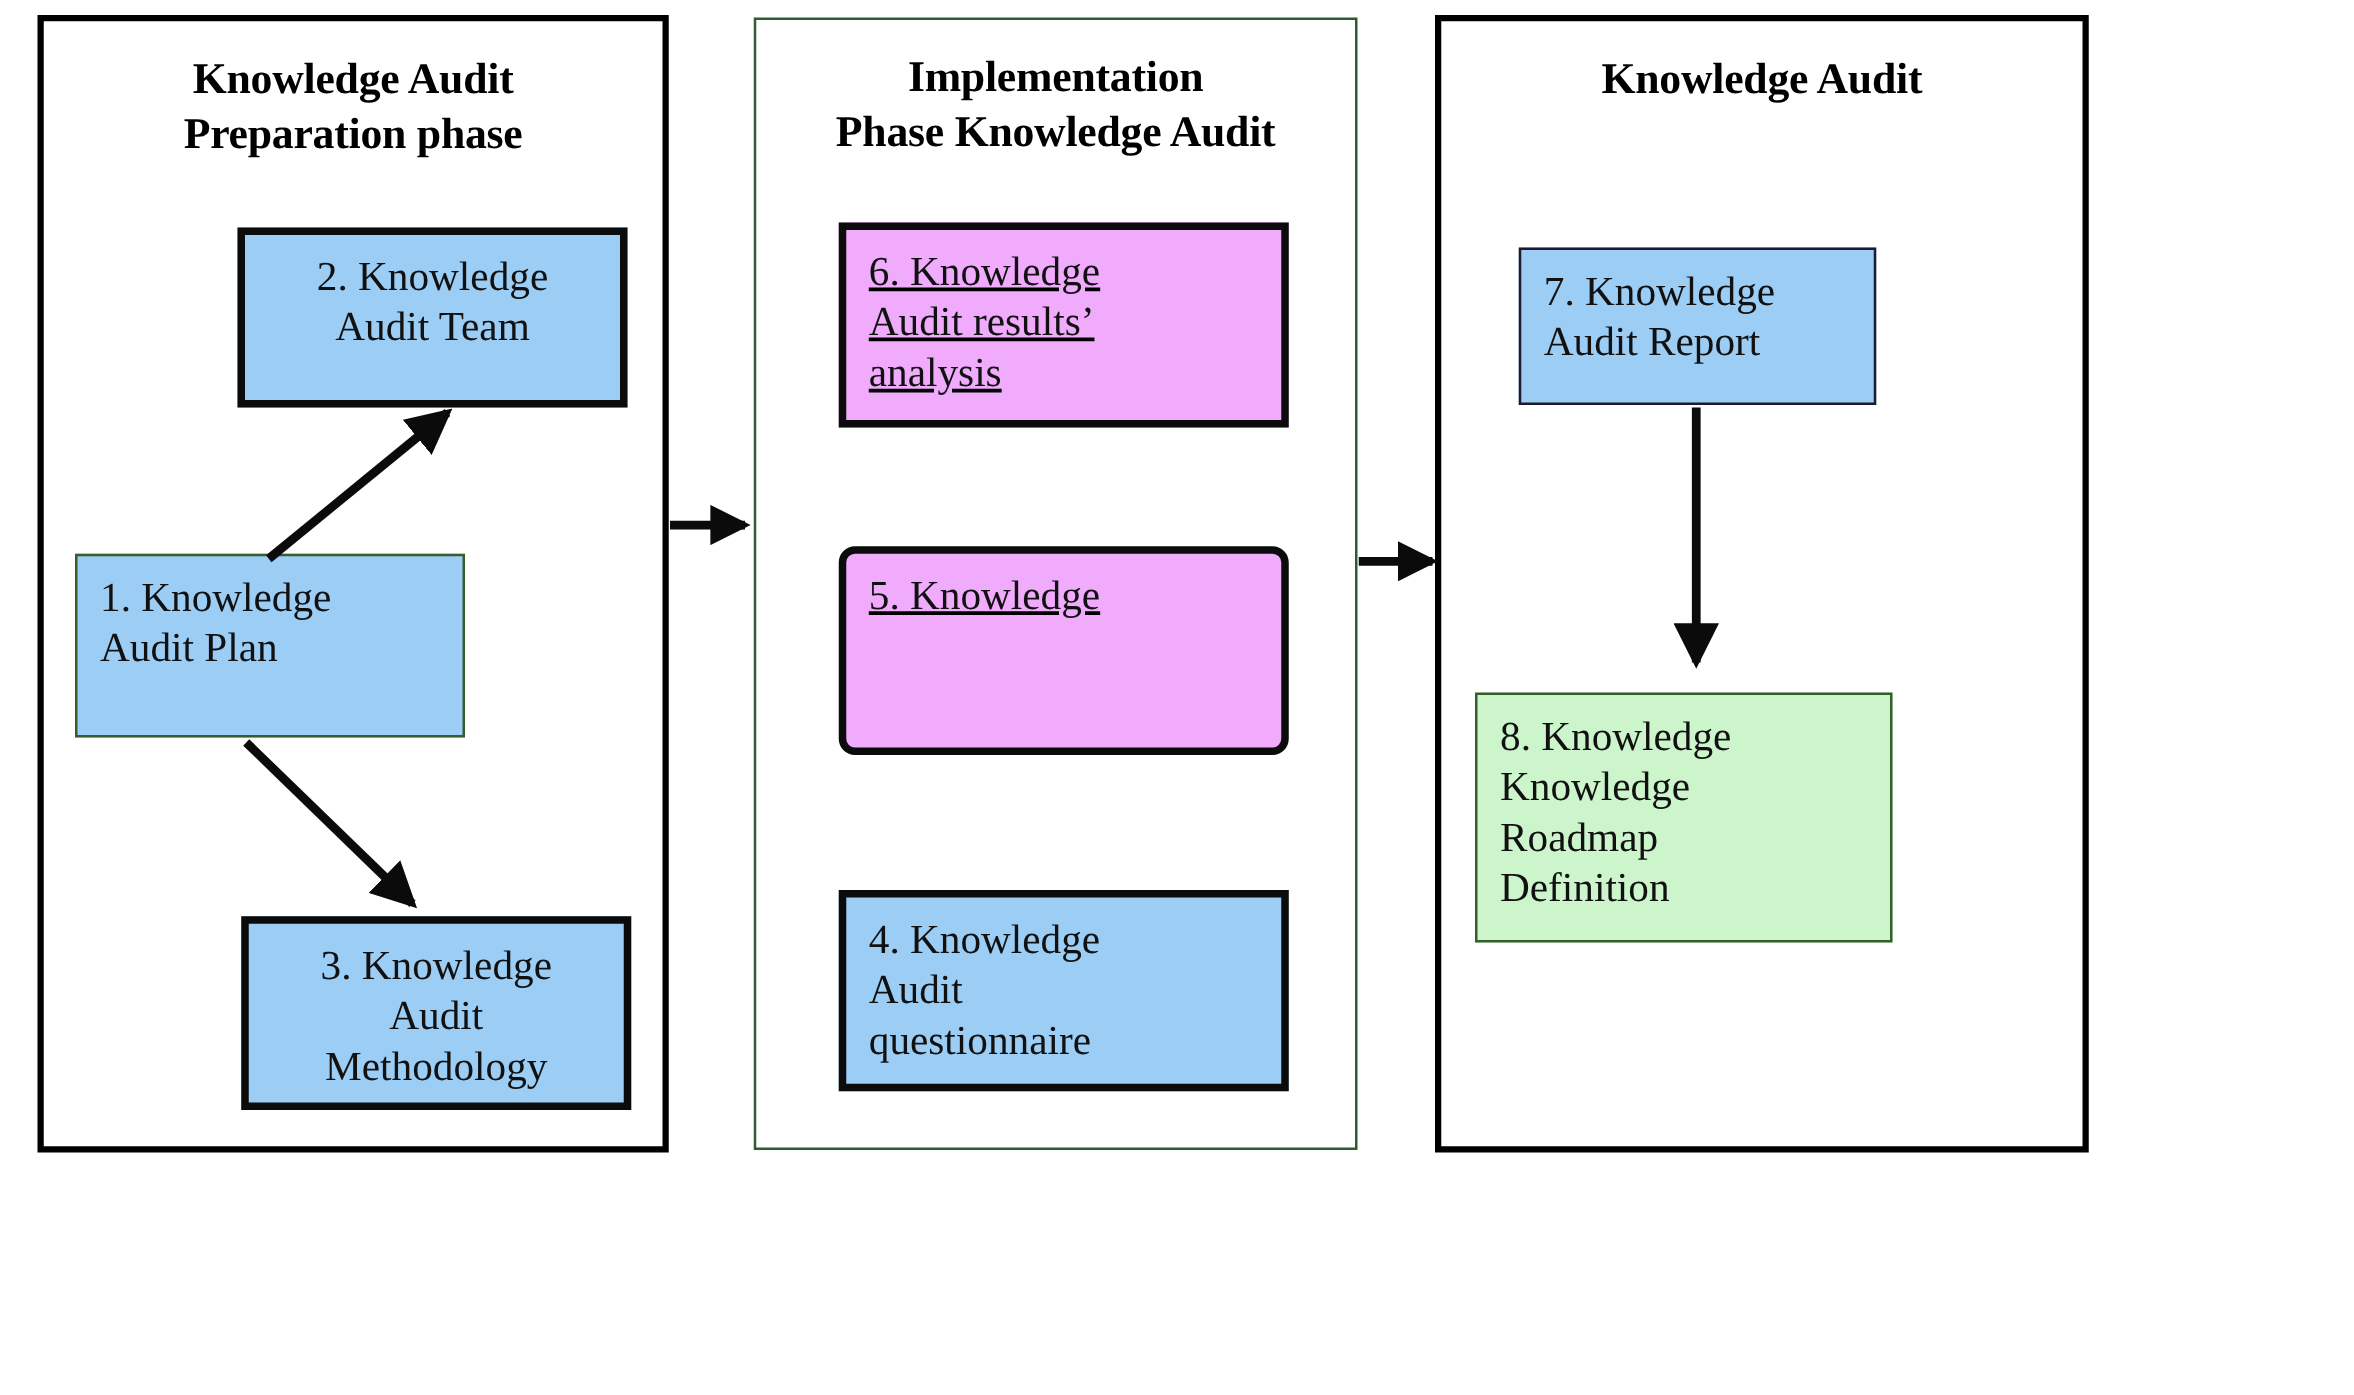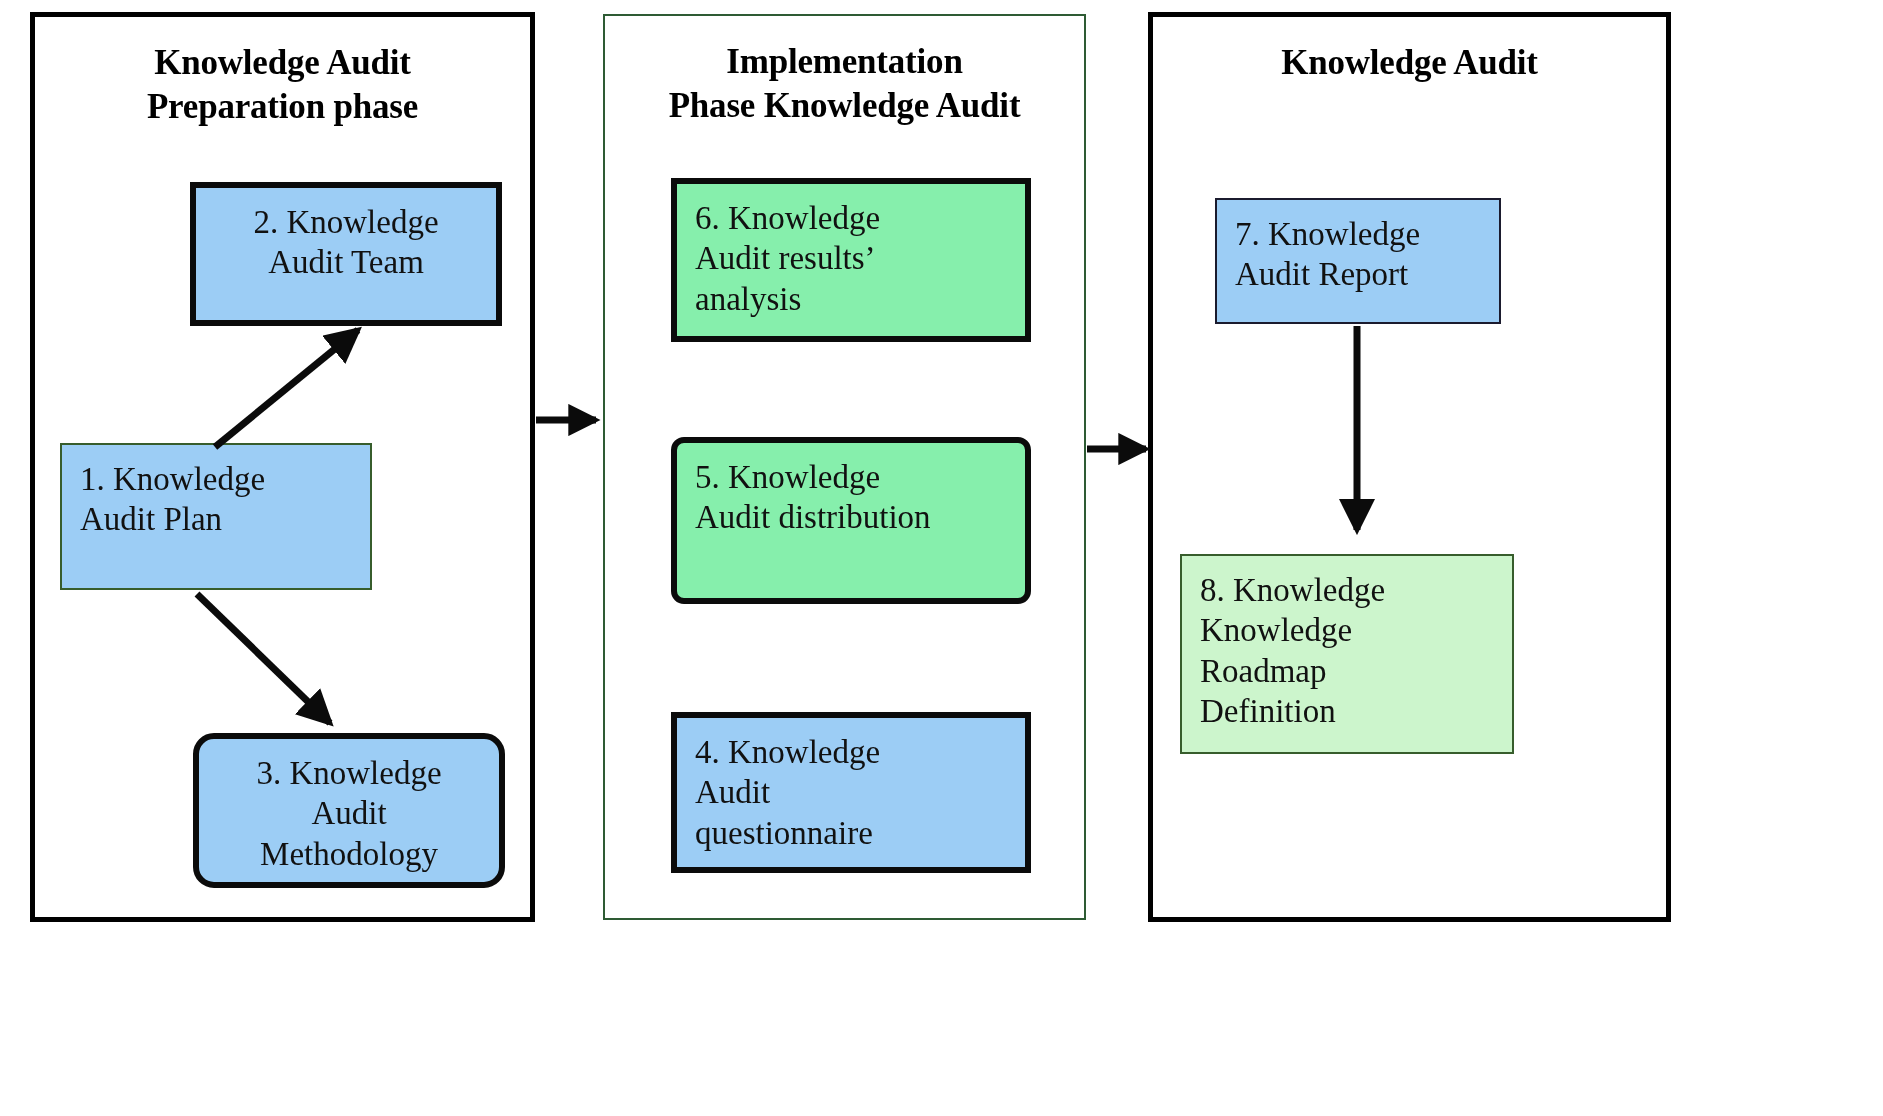--- a/index.html
+++ b/index.html
@@ -22,21 +22,21 @@
     font-size:33px;line-height:1.22;color:#111;
     padding:14px 16px 0 18px;
   }
   .node-text.c{text-align:center;padding-left:10px;padding-right:10px;}
 
   .b-thick{border:6px solid #0b0b0b;}
   .b-thin-green{border:2px solid #375d2c;}
   .b-thin-dark{border:2px solid #1b1b2e;}
 
   .fill-blue{background:#9ccdf5;}
-  .fill-white{background:#86efac;}
+  .fill-white{background:#f0abfc;text-decoration:underline;}
   .fill-green{background:#ccf5cc;}
 
   svg.edges{position:absolute;left:0;top:0;width:1883px;height:1116px;pointer-events:none;}
 </style>
 </head>
 <body>
 
 <div id="canvas">
 
   <div class="phase-panel panel-black" style="left:30px;top:12px;width:505px;height:910px;">
@@ -53,21 +53,21 @@
     </div>
   </div>
 
   <div class="node b-thin-green fill-blue" style="left:60px;top:443px;width:312px;height:147px;">
     <div class="node-text">
       <div>1. Knowledge</div>
       <div>Audit Plan</div>
     </div>
   </div>
 
-  <div class="node b-thick fill-blue" style="left:193px;top:733px;width:312px;height:155px;border-radius:21px;">
+  <div class="node b-thick fill-blue" style="left:193px;top:733px;width:312px;height:155px;">
     <div class="node-text c">
       <div>3. Knowledge</div>
       <div>Audit</div>
       <div>Methodology</div>
     </div>
   </div>
 
   <div class="phase-panel panel-green" style="left:603px;top:14px;width:483px;height:906px;">
     <div class="panel-title">
       <div>Implementation</div>
@@ -79,21 +79,20 @@
     <div class="node-text">
       <div>6. Knowledge</div>
       <div>Audit results’</div>
       <div>analysis</div>
     </div>
   </div>
 
   <div class="node b-thick fill-white" style="left:671px;top:437px;width:360px;height:167px;border-radius:13px;">
     <div class="node-text">
       <div>5. Knowledge</div>
-      <div>Audit distribution</div>
     </div>
   </div>
 
   <div class="node b-thick fill-blue" style="left:671px;top:712px;width:360px;height:161px;">
     <div class="node-text">
       <div>4. Knowledge</div>
       <div>Audit</div>
       <div>questionnaire</div>
     </div>
   </div>

